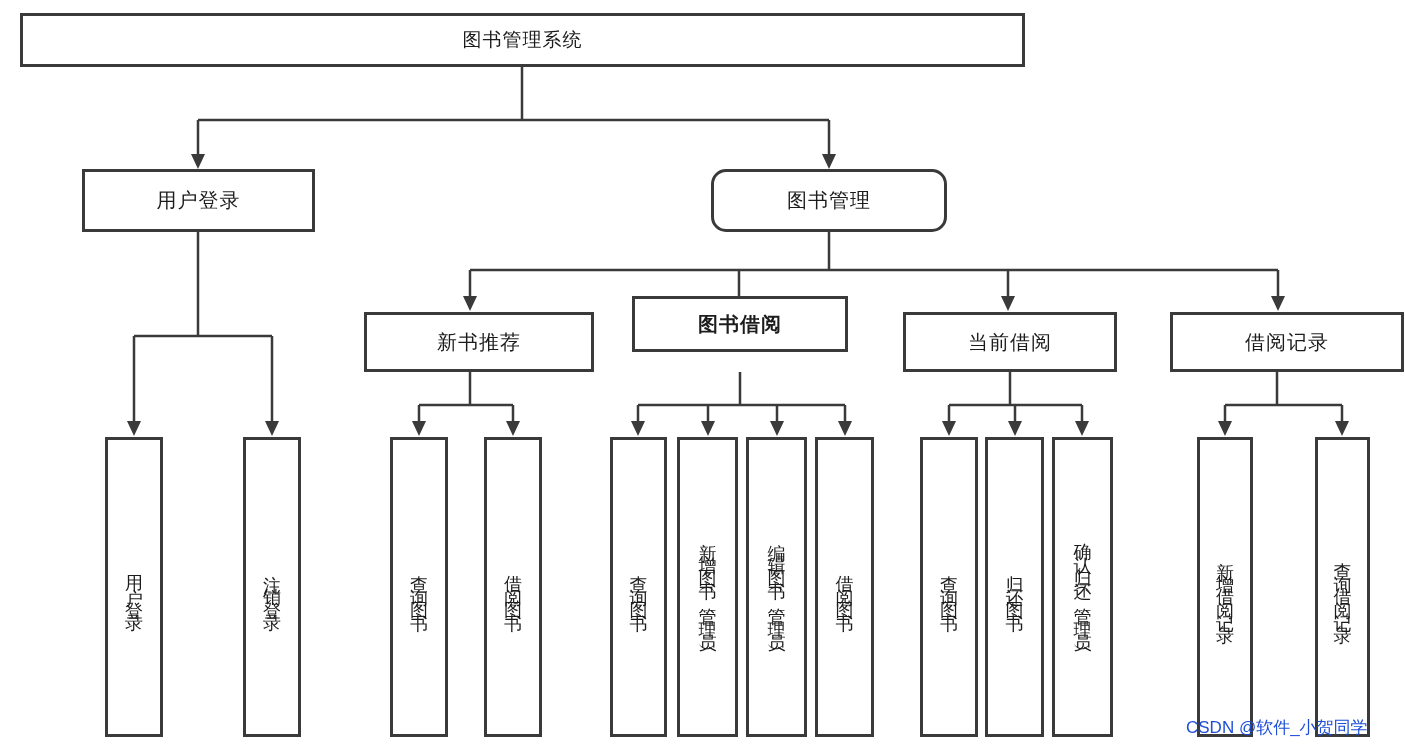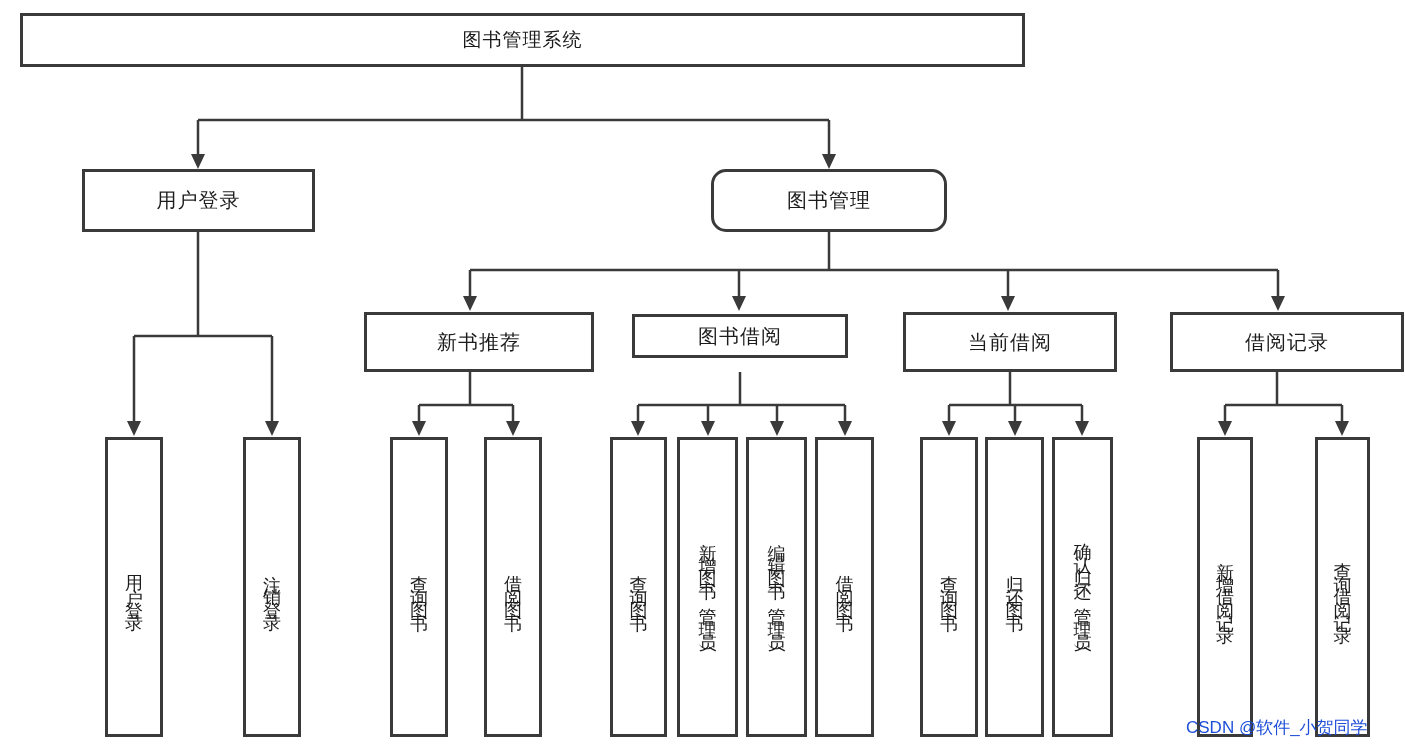--- a/index.html
+++ b/index.html
@@ -52,21 +52,21 @@
     font-size: 17px;
     color: #1d4ed8;
     z-index: 5;
     white-space: nowrap;
   }
   
   .n-root          { left: 20px;   top: 13px;  width: 1005px; height: 54px; }
   .n-user-login    { left: 82px;   top: 169px; width: 233px;  height: 63px; }
   .n-book-mgmt     { left: 711px;  top: 169px; width: 236px;  height: 63px; border-radius: 15px; }
   .n-new-book      { left: 364px;  top: 312px; width: 230px;  height: 60px; }
-  .n-book-borrow   { left: 632px;  top: 314px; width: 216px;  height: 44px; }
+  .n-book-borrow   { left: 632px;  top: 296px; width: 216px;  height: 56px; font-weight: bold; }
   .n-cur-borrow    { left: 903px;  top: 312px; width: 214px;  height: 60px; }
   .n-borrow-rec    { left: 1170px; top: 312px; width: 234px;  height: 60px; }
   .l-ul-login      { left: 105px;  top: 437px; width: 58px;   height: 300px; }
   .l-ul-logout     { left: 243px;  top: 437px; width: 58px;   height: 300px; }
   .l-nbr-query     { left: 390px;  top: 437px; width: 58px;   height: 300px; }
   .l-nbr-borrow    { left: 484px;  top: 437px; width: 58px;   height: 300px; }
   .l-bb-query      { left: 610px;  top: 437px; width: 57px;   height: 300px; }
   .l-bb-add        { left: 677px;  top: 437px; width: 61px;   height: 300px; }
   .l-bb-edit       { left: 746px;  top: 437px; width: 61px;   height: 300px; }
   .l-bb-borrow     { left: 815px;  top: 437px; width: 59px;   height: 300px; }

